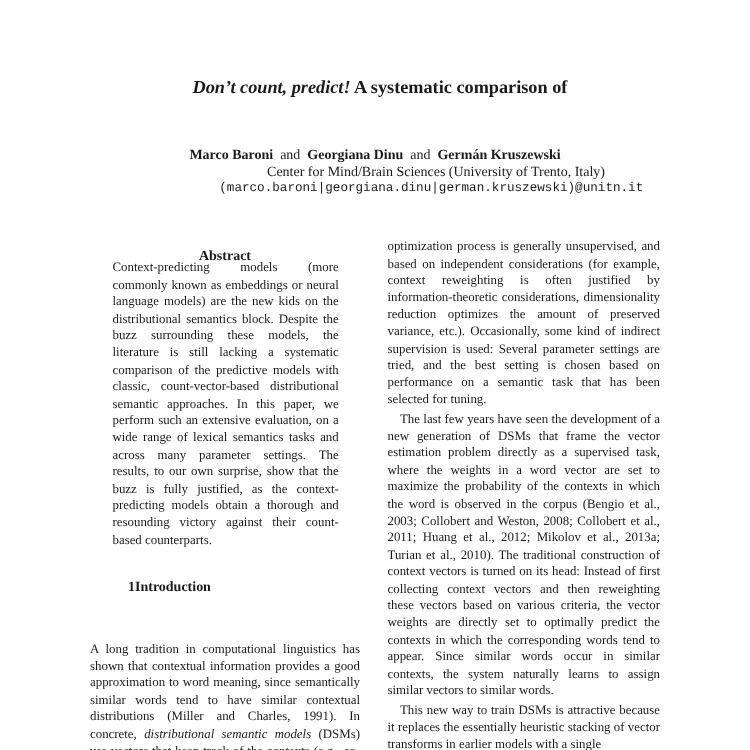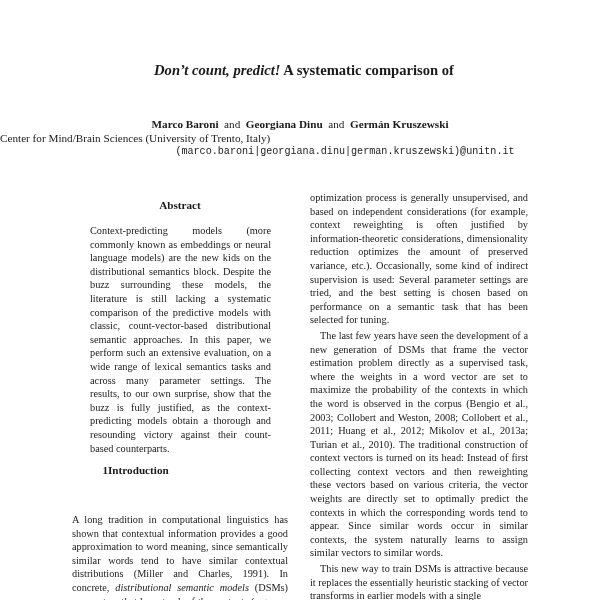--- a/index.html
+++ b/index.html
@@ -4,27 +4,27 @@
   <style>
     html, body { margin: 0; padding: 0; background: #ffffff; }
     body { width: 600px; height: 600px; overflow: hidden; position: relative;
       font-family: "Liberation Serif", "DejaVu Serif", serif; color: #1a1a1a; }
     .title { position: absolute; top: 61px; left: 4px; width: 600px; text-align: center;
       font-size: 14.6px; font-weight: bold; line-height: 18px; }
     .title .it { font-style: italic; }
     .authors { position: absolute; top: 117px; left: 0; width: 600px; text-align: center;
       font-size: 11.2px; line-height: 14px; }
     .authors b { font-weight: bold; }
-    .affil { position: absolute; top: 131px; left: 0; width: 484px; text-align: left;
+    .affil { position: absolute; top: 131px; left: 0; width: 484px; text-align: right;
       font-size: 11.2px; line-height: 14px; }
     .email { position: absolute; top: 145px; left: 0; width: 600px; text-align: center;
       font-family: "Liberation Mono", "DejaVu Sans Mono", monospace; font-size: 10.1px; line-height: 14px; margin-left: 45px; }
     .abs-title { position: absolute; top: 199px; left: 72px; width: 216px; text-align: center;
       font-weight: bold; font-size: 11.2px; }
-    .abs-body { position: absolute; top: 224px; left: 90px; width: 181px;
+    .abs-body { position: absolute; top: 208px; left: 90px; width: 181px;
       font-size: 10.3px; line-height: 13.6px; text-align: justify; hyphens: manual; }
     .sec-head { position: absolute; top: 464px; left: 88px; font-weight: bold; font-size: 11.2px; text-align: right; }
     .sec-head .num { display: inline-block; width: 20px; }
     .intro { position: absolute; top: 488px; left: 72px; width: 216px;
       font-size: 10.3px; line-height: 13.6px; text-align: justify; margin-top: 25px; }
     .rcol { position: absolute; top: 191px; left: 310px; width: 218px;
       font-size: 10.3px; line-height: 13.6px; text-align: justify; }
     .rcol p { margin: 0 0 2px 0; }
     .rcol p.ind { text-indent: 10px; }
     p { margin: 0; }

